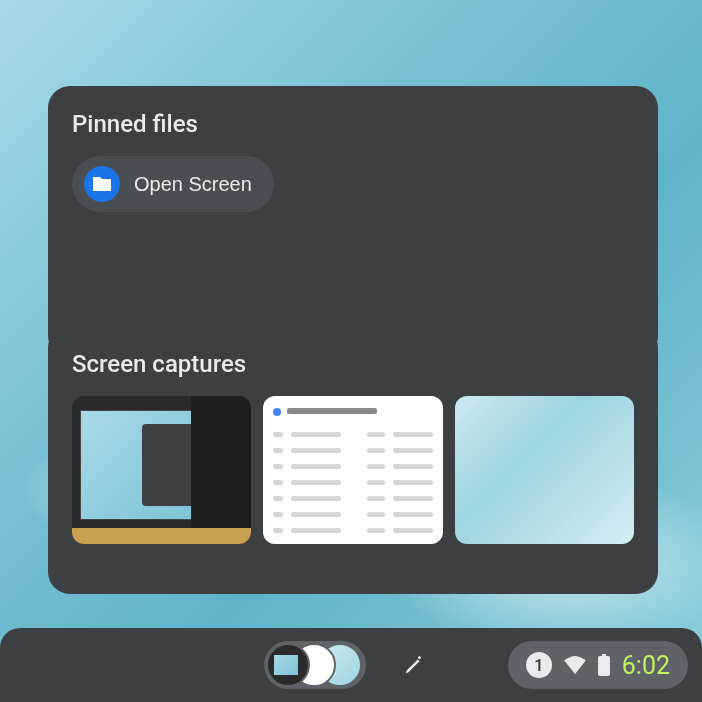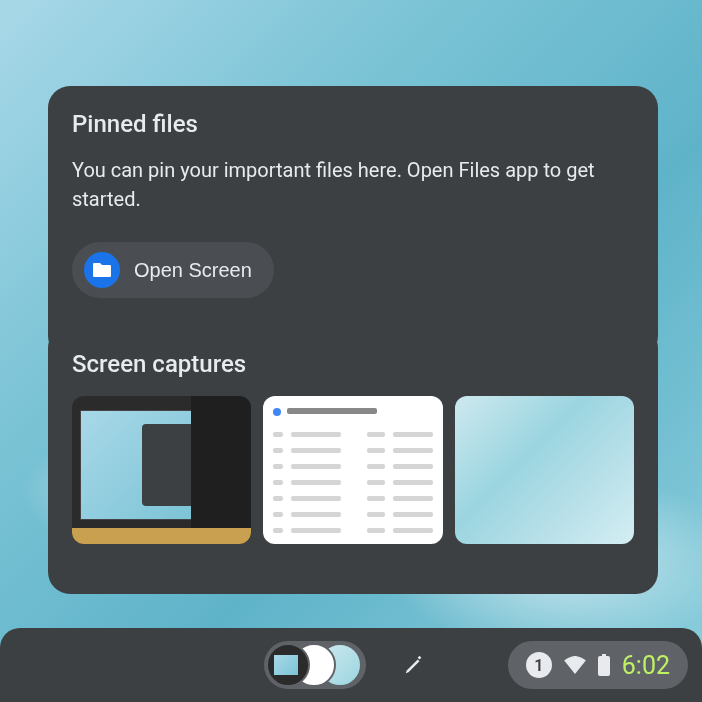--- a/index.html
+++ b/index.html
@@ -228,21 +228,20 @@
   border-radius: 2px;
 }
 </style>
 </head>
 <body>
 
 <div class="wallpaper-texture"></div>
 
 <div class="panel pinned">
   <h2 class="panel-title">Pinned files</h2>
-  <p class="panel-desc">You can pin your important files here. Open Files app to get started.</p>
   <button class="open-files-btn">
     <span class="icon-wrap">
       <svg width="20" height="18" viewBox="0 0 20 18" fill="none">
         <path d="M2 2h6l2 2h8a1 1 0 011 1v10a1 1 0 01-1 1H2a1 1 0 01-1-1V3a1 1 0 011-1z" fill="#fff"></path>
       </svg>
     </span>
     <span class="label">Open Screen</span>
   </button>
 </div>
 

